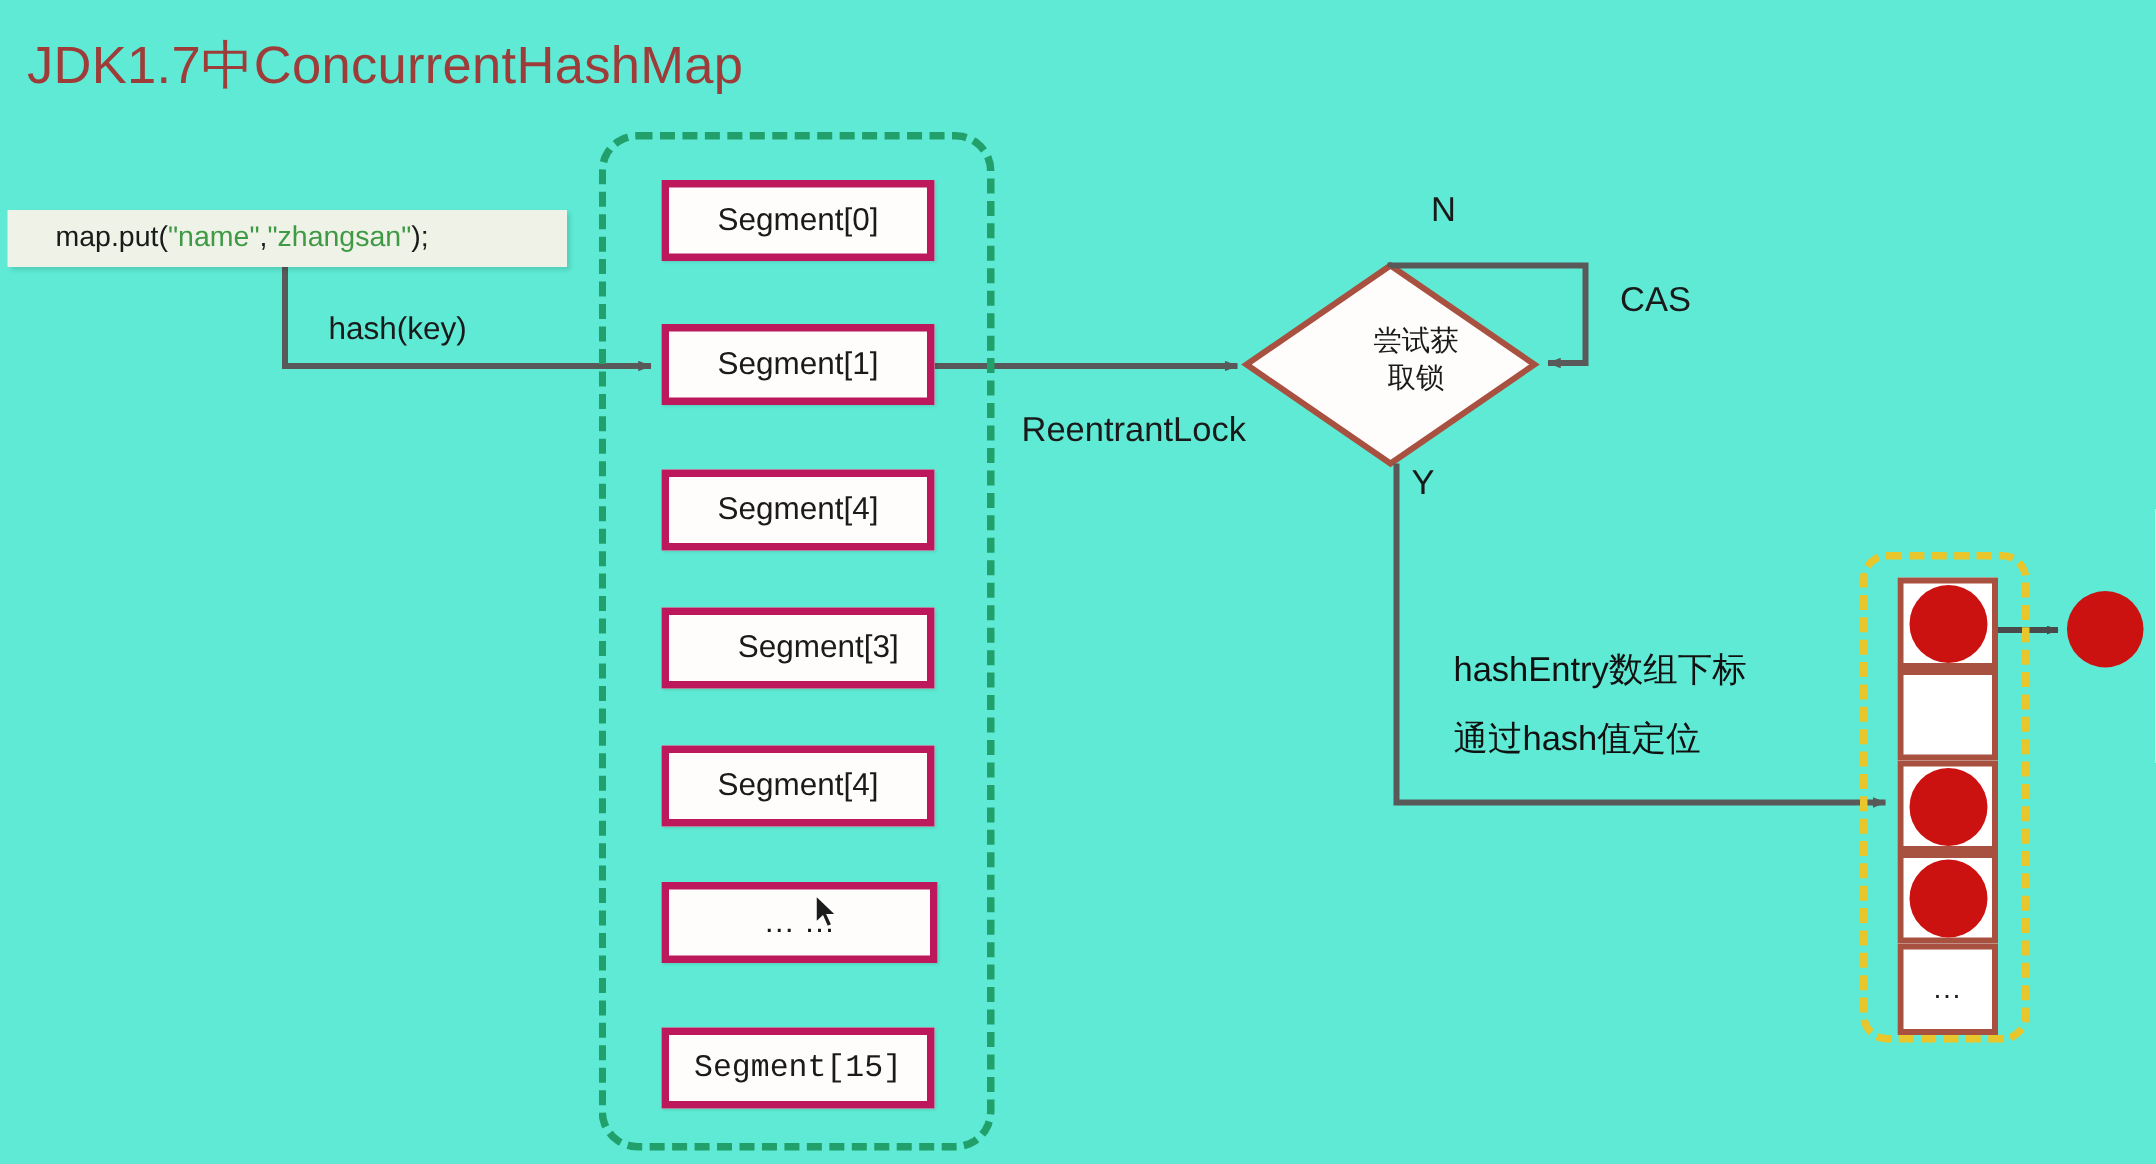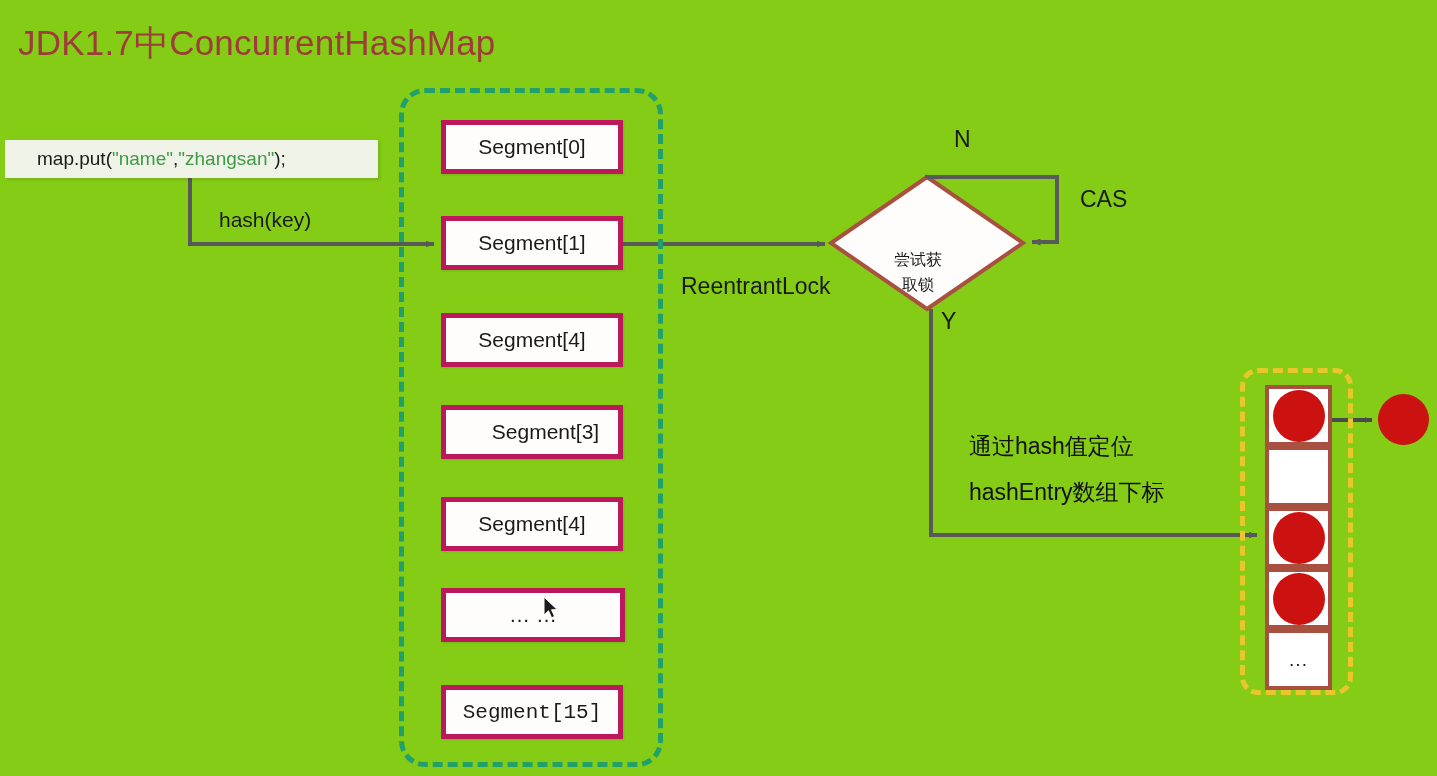--- a/index.html
+++ b/index.html
@@ -8,21 +8,21 @@
     padding: 0;
     background: #ffffff;
   }
   body {
     font-family: "Liberation Sans", "DejaVu Sans", sans-serif;
   }
   #canvas {
     position: relative;
     width: 1437px;
     height: 776px;
-    background: #84cc16;
+    background: #5eead4;
     overflow: hidden;
   }
   #svg-layer {
     position: absolute;
     left: 0;
     top: 0;
     width: 1437px;
     height: 776px;
     pointer-events: none;
   }
@@ -93,28 +93,27 @@
     position: absolute;
     font-size: 21px;
     color: #1a1a1a;
     white-space: nowrap;
   }
   .flow-label.big { font-size: 23px; }
 
   
   .diamond-text {
     position: absolute;
-    left: 880px;
+    left: 906px;
     top: 215px;
     width: 76px;
     text-align: center;
-    font-size: 16px;
+    font-size: 19px;
     line-height: 25px;
     color: #1a1a1a;
-    margin-top: 32px;
   }
 
   
   .annotation {
     position: absolute;
     left: 969px;
     top: 423px;
     font-size: 23px;
     line-height: 46px;
     color: #111111;
@@ -217,22 +216,22 @@
   <div class="flow-label big" style="left:954px; top:126px;">N</div>
   <div class="flow-label big" style="left:1080px; top:186px;">CAS</div>
   <div class="flow-label big" style="left:941px; top:308px;">Y</div>
 
   <div class="diamond-text">
     <div>尝试获</div>
     <div>取锁</div>
   </div>
 
   <div class="annotation">
+    <div>hashEntry数组下标</div>
     <div>通过hash值定位</div>
-    <div>hashEntry数组下标</div>
   </div>
 
   <div class="segments-container"></div>
 
   <div class="segment-box" style="top:120px;">Segment[0]</div>
   <div class="segment-box" style="top:216px;">Segment[1]</div>
   <div class="segment-box" style="top:313px;">Segment[4]</div>
   <div class="segment-box" style="top:405px;padding-left:27px;">Segment[3]</div>
   <div class="segment-box" style="top:497px;">Segment[4]</div>
   <div class="segment-box wide" style="top:588px;">… …</div>

